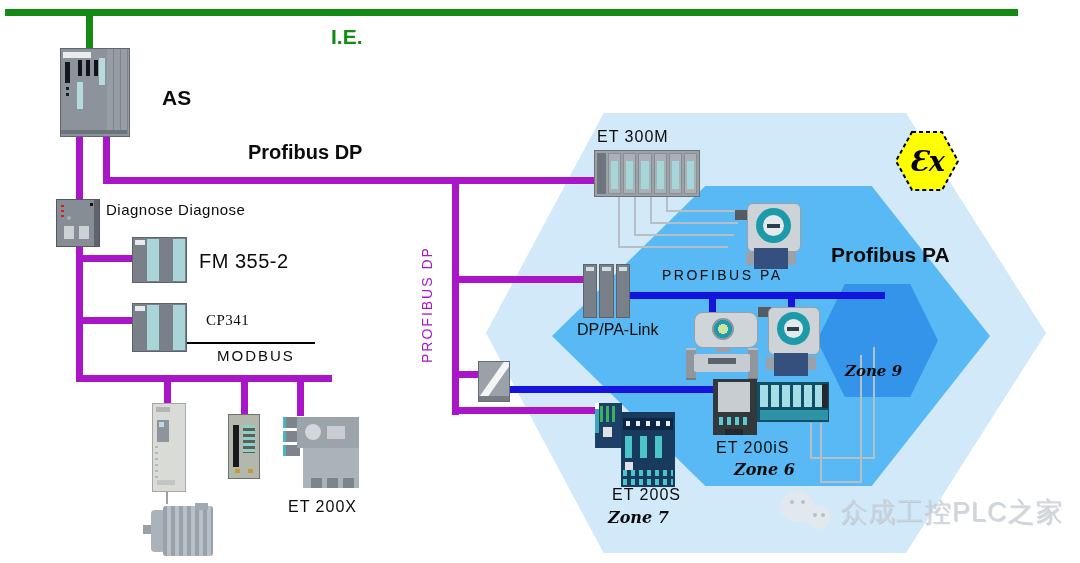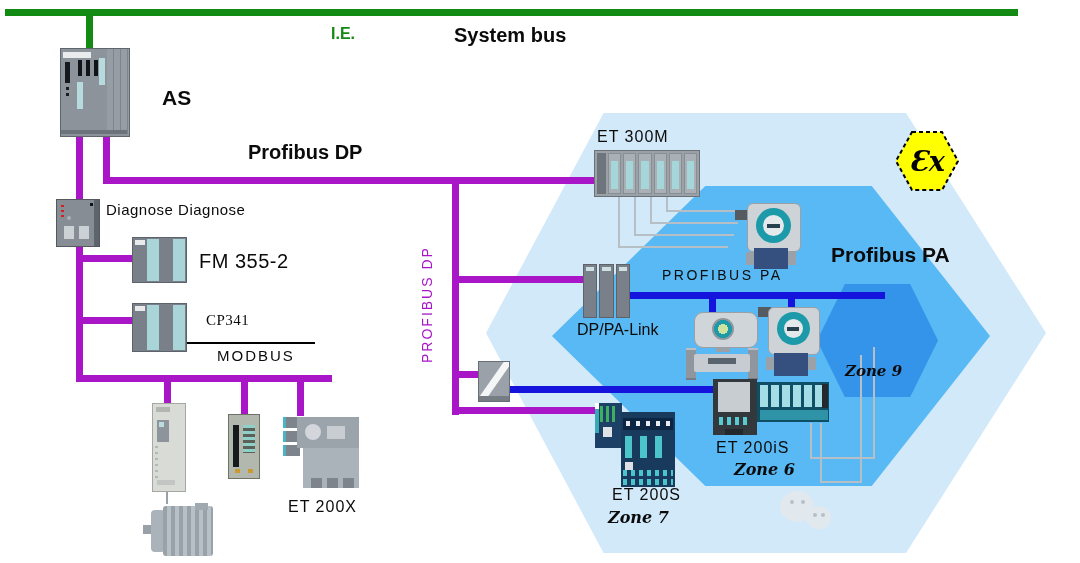--- a/index.html
+++ b/index.html
@@ -398,22 +398,21 @@
       <i class="ba-w"></i>
     <i class="bb2"></i>
       <i class="band"></i>
       <i class="dash"></i>
       <i class="slats"></i>
       <i class="w2"></i>
       <i class="r1"></i>
       <i class="r2"></i>
   </div>
 
-  <div class="lbl b" style="left:331px;top:25px;font-size:16px;color:var(--c-green,#138a13);">I.E.</div>
-  <div class="lbl b" style="left:454px;top:24px;font-size:20px;">System bus</div>
+  <div class="lbl b" style="left:331px;top:25px;font-size:21px;color:var(--c-green,#138a13);">I.E.</div>
   <div class="lbl b" style="left:162px;top:86px;font-size:21px;">AS</div>
   <div class="lbl b" style="left:248px;top:141px;font-size:20px;">Profibus DP</div>
   <div class="lbl" style="left:420px;top:228px;height:135px;font-size:14px;letter-spacing:2px;font-weight:500;color:var(--c-purple,#a816c8);writing-mode:vertical-rl;transform:rotate(180deg);">PROFIBUS DP</div>
   <div class="lbl" style="left:106px;top:202px;font-size:15px;letter-spacing:0.5px;">Diagnose Diagnose</div>
   <div class="lbl" style="left:199px;top:250px;font-size:20px;letter-spacing:0.5px;">FM 355-2</div>
   <div class="lbl" style="left:206px;top:312px;font-size:15px;letter-spacing:0.5px;font-family:Liberation Serif, serif;">CP341</div>
   <div class="lbl" style="left:217px;top:348px;font-size:15px;letter-spacing:2px;">MODBUS</div>
   <div class="lbl" style="left:288px;top:498px;font-size:16px;letter-spacing:1px;">ET 200X</div>
   <div class="lbl" style="left:597px;top:128px;font-size:16px;letter-spacing:1px;">ET 300M</div>
   <div class="lbl" style="left:662px;top:268px;font-size:14px;letter-spacing:2.5px;font-weight:500;">PROFIBUS PA</div>
@@ -427,15 +426,16 @@
 
   <div class="watermark">
     <span class="wm-icon">
       <i class="bub bub1"></i>
         <i class="bub bub2"></i>
       <i class="eye e1"></i>
         <i class="eye e2"></i>
         <i class="eye e3"></i>
         <i class="eye e4"></i>
     </span>
+    <span class="wm-text">众成工控PLC之家</span>
   </div>
 
 </div>
 
 </body></html>

